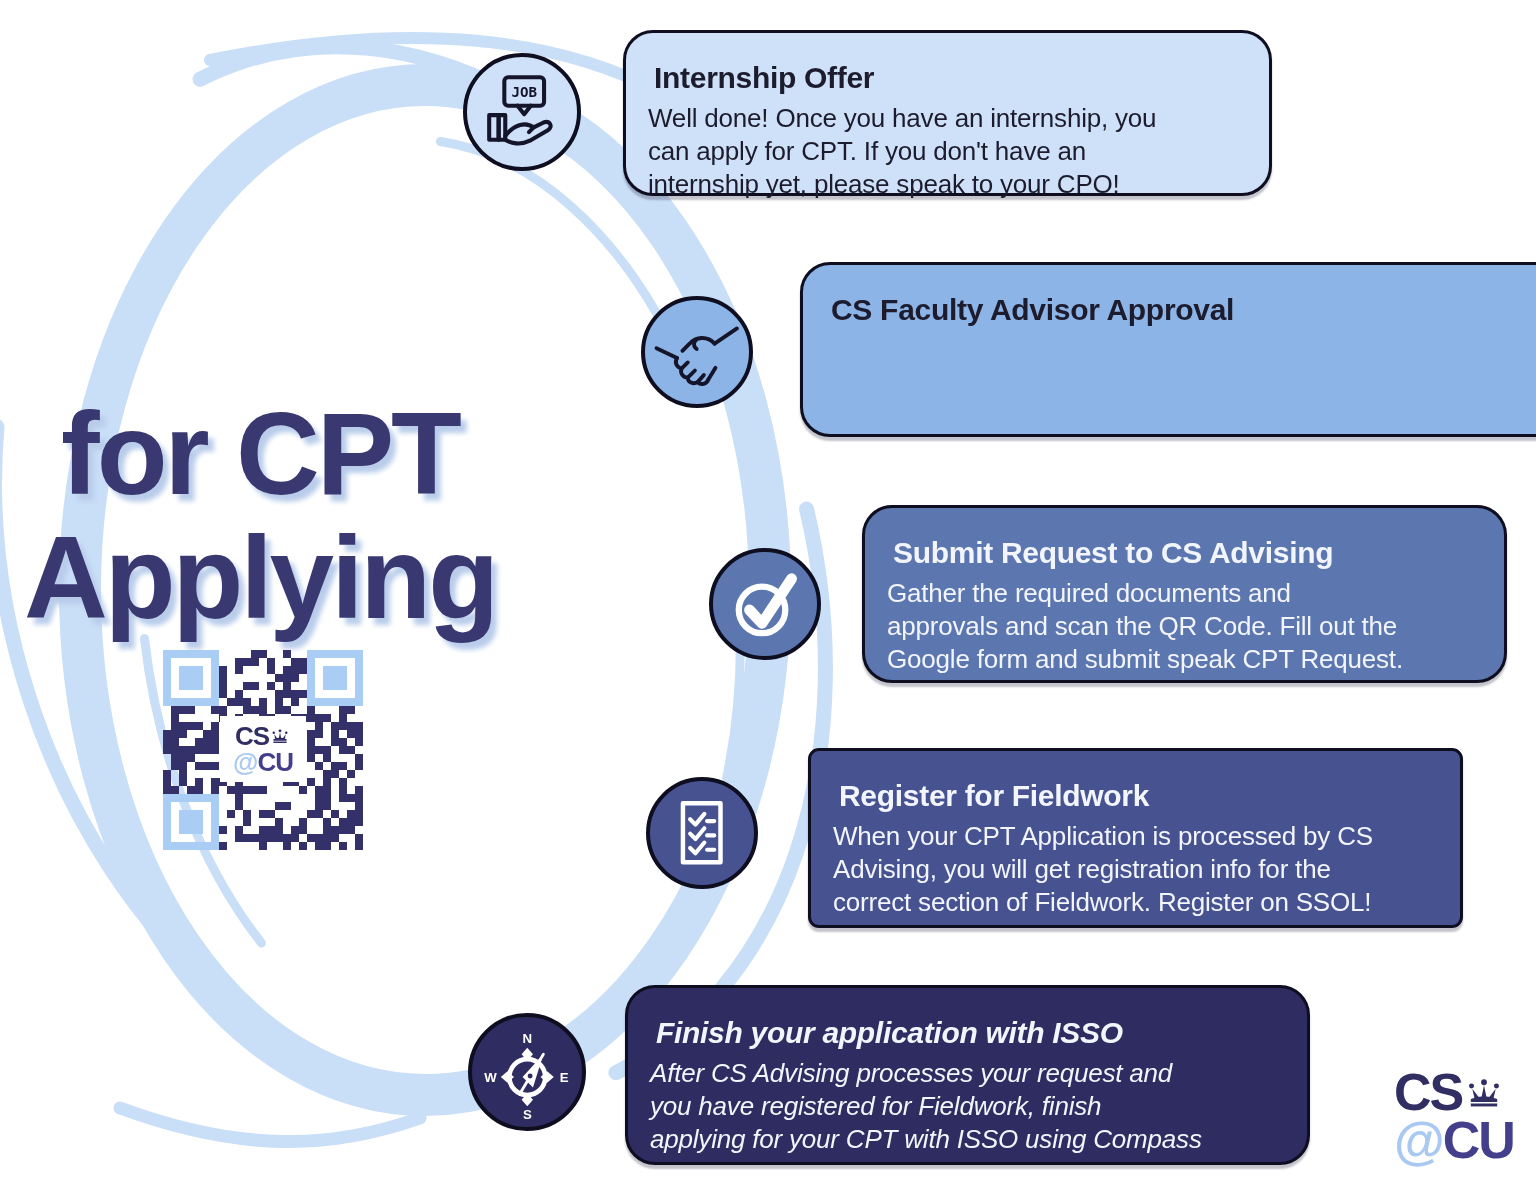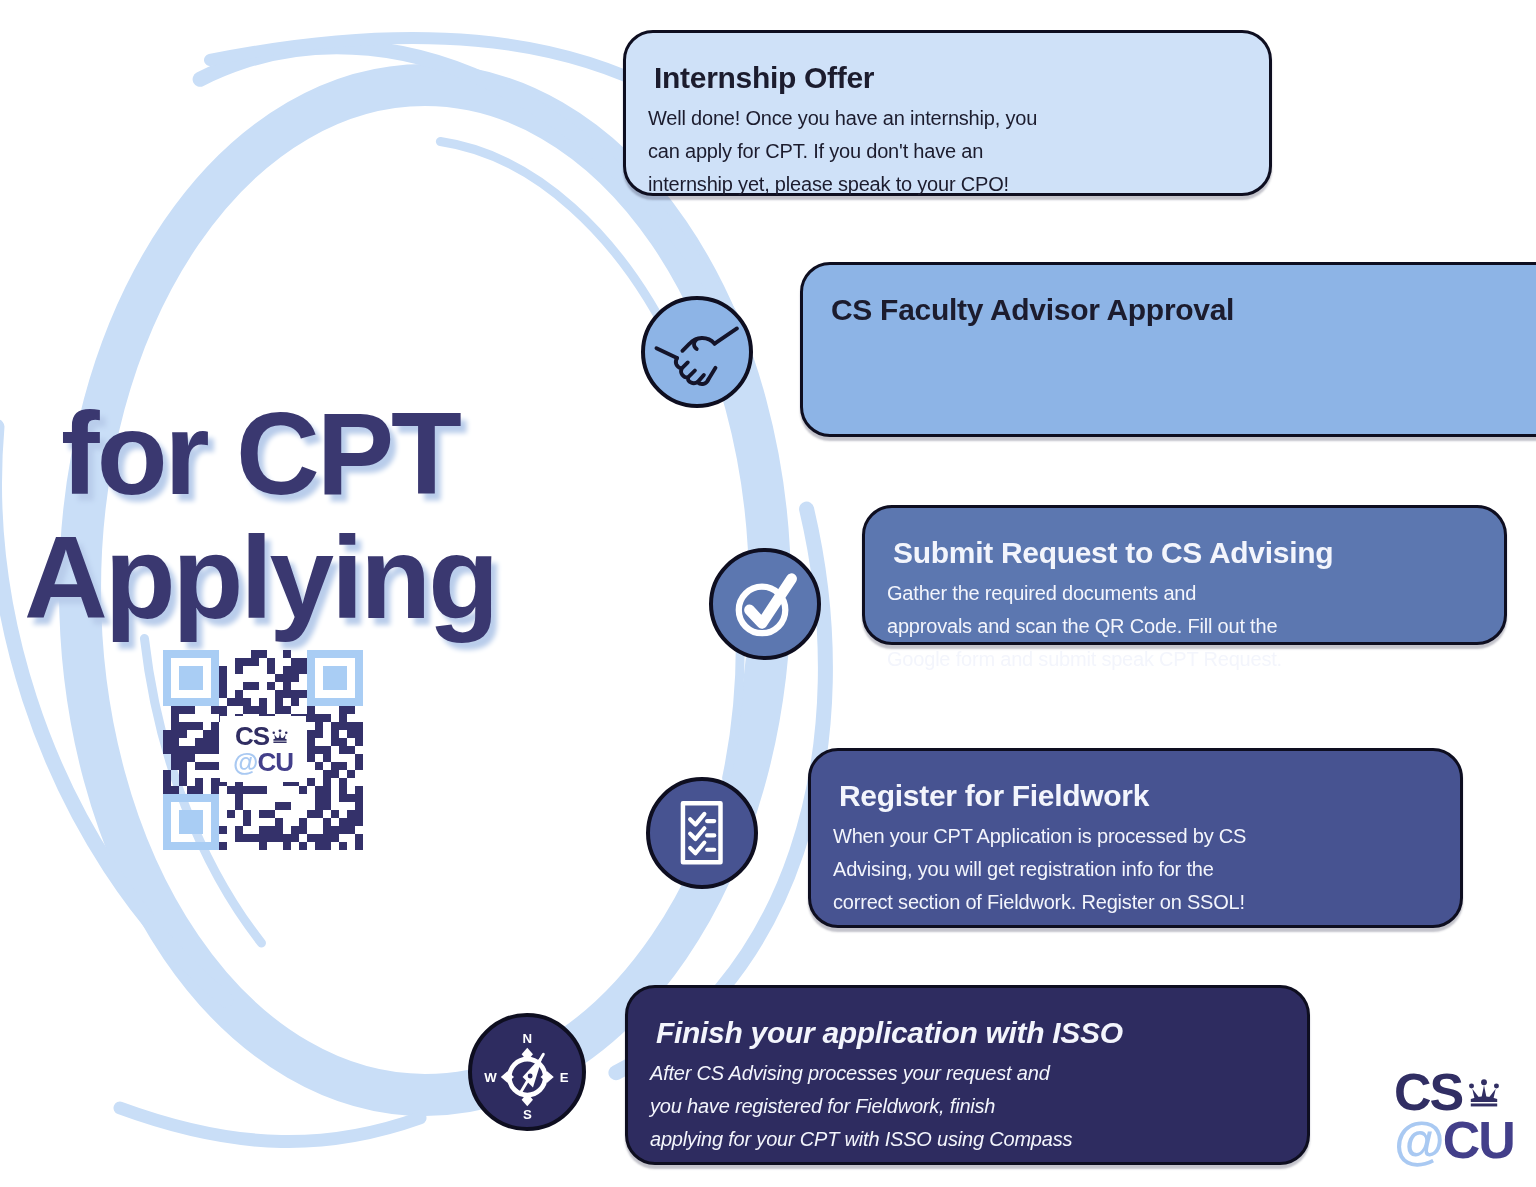--- a/index.html
+++ b/index.html
@@ -16,24 +16,24 @@
     text-shadow:6px 7px 5px #b9cdeb;
   }
   
   .card{
     position:absolute;z-index:2;box-sizing:border-box;
     border:3.5px solid #0e0e20;border-radius:30px;
     padding:12px 14px 12px 22px;
     box-shadow:0 4px 2px rgba(40,40,70,.28);
   }
   .card-title{font-size:30px;font-weight:bold;letter-spacing:-.3px;margin:16px 0 7px 6px;}
-  .card-body{font-size:20px;line-height:33px;letter-spacing:-.2px;white-space:pre-line;}
+  .card-body{font-size:26px;line-height:33px;letter-spacing:-.2px;white-space:pre-line;}
   .card-1{left:623px;top:30px;width:649px;height:166px;}
   .card-2{left:800px;top:262px;width:780px;height:175px;}
-  .card-3{left:862px;top:505px;width:645px;height:140px;}
+  .card-3{left:862px;top:505px;width:645px;height:178px;}
   .card-4{left:808px;top:748px;width:655px;height:180px;}
   .card-5{left:625px;top:985px;width:685px;height:180px;font-style:italic;}
   
   .icon-circle{
     position:absolute;z-index:3;box-sizing:border-box;border-radius:50%;
     border:4.5px solid #0e0e20;display:flex;align-items:center;justify-content:center;
   }
   .icon-1{left:463px;top:53px;width:118px;height:118px;}
   .icon-2{left:641px;top:296px;width:112px;height:112px;}
   .icon-3{left:709px;top:548px;width:112px;height:112px;}
@@ -310,20 +310,33 @@
           </g>
         </svg>
       </div>
       <div class="row">
         <span class="at">@</span>
           <span class="cu">CU</span>
       </div>
     </div>
   </div>
 
+  <div class="icon-circle icon-1" style="background: rgb(207, 225, 248);">
+    <svg viewBox="0 0 100 100">
+      <g stroke="#14142a" stroke-width="4.3" fill="none" stroke-linecap="round" stroke-linejoin="round">
+        <rect x="31" y="13" width="42" height="30" rx="4"></rect>
+        <path d="M45 43 L52 52 L59 43"></path>
+        <rect x="15" y="53" width="10" height="26"></rect>
+        <rect x="25" y="53" width="7" height="26"></rect>
+        <path d="M32 75 C42 62 54 60 62 66 L72 61 C79 58 83 65 77 69 L58 80 C48 85 38 83 32 79"></path>
+        <path d="M62 66 L57 71"></path>
+      </g>
+      <text x="52" y="34" font-size="15" font-weight="bold" fill="#14142a" text-anchor="middle" font-family="&quot;DejaVu Sans Mono&quot;,monospace">JOB</text>
+    </svg>
+  </div>
   <div class="card card-1" style="background: rgb(207, 225, 248); color: rgb(28, 28, 46);">
     <div class="card-title">Internship Offer</div>
     <div class="card-body">Well done! Once you have an internship, you
 can apply for CPT. If you don't have an
 internship yet, please speak to your CPO!</div>
   </div>
 
   <div class="icon-circle icon-2" style="background: rgb(141, 180, 230);">
     <svg viewBox="0 0 100 100">
       <g stroke="#14142a" stroke-width="4.3" fill="none" stroke-linecap="round" stroke-linejoin="round">
@@ -359,21 +372,21 @@
         <rect x="29" y="17" width="42" height="66" stroke-width="5"></rect>
         <path d="M37 35 l6 6 l10 -12" stroke-width="4.6"></path>
         <path d="M56 37 L64 37" stroke-width="4.6"></path>
         <path d="M37 51 l6 6 l10 -12" stroke-width="4.6"></path>
         <path d="M56 53 L64 53" stroke-width="4.6"></path>
         <path d="M37 67 l6 6 l10 -12" stroke-width="4.6"></path>
         <path d="M56 69 L64 69" stroke-width="4.6"></path>
       </g>
     </svg>
   </div>
-  <div class="card card-4" style="background: rgb(71, 83, 145); color: rgb(243, 245, 252);">
+  <div class="card card-4" style="background: rgb(71, 83, 145); color: rgb(243, 245, 252); border-radius: 11px;">
     <div class="card-title">Register for Fieldwork</div>
     <div class="card-body">When your CPT Application is processed by CS
 Advising, you will get registration info for the
 correct section of Fieldwork. Register on SSOL!</div>
   </div>
 
   <div class="icon-circle icon-5" style="background: rgb(46, 44, 96);">
     <svg viewBox="0 0 100 100">
       <circle cx="50" cy="55" r="19" stroke="#ffffff" stroke-width="5" fill="none"></circle>
       <g fill="#ffffff">

